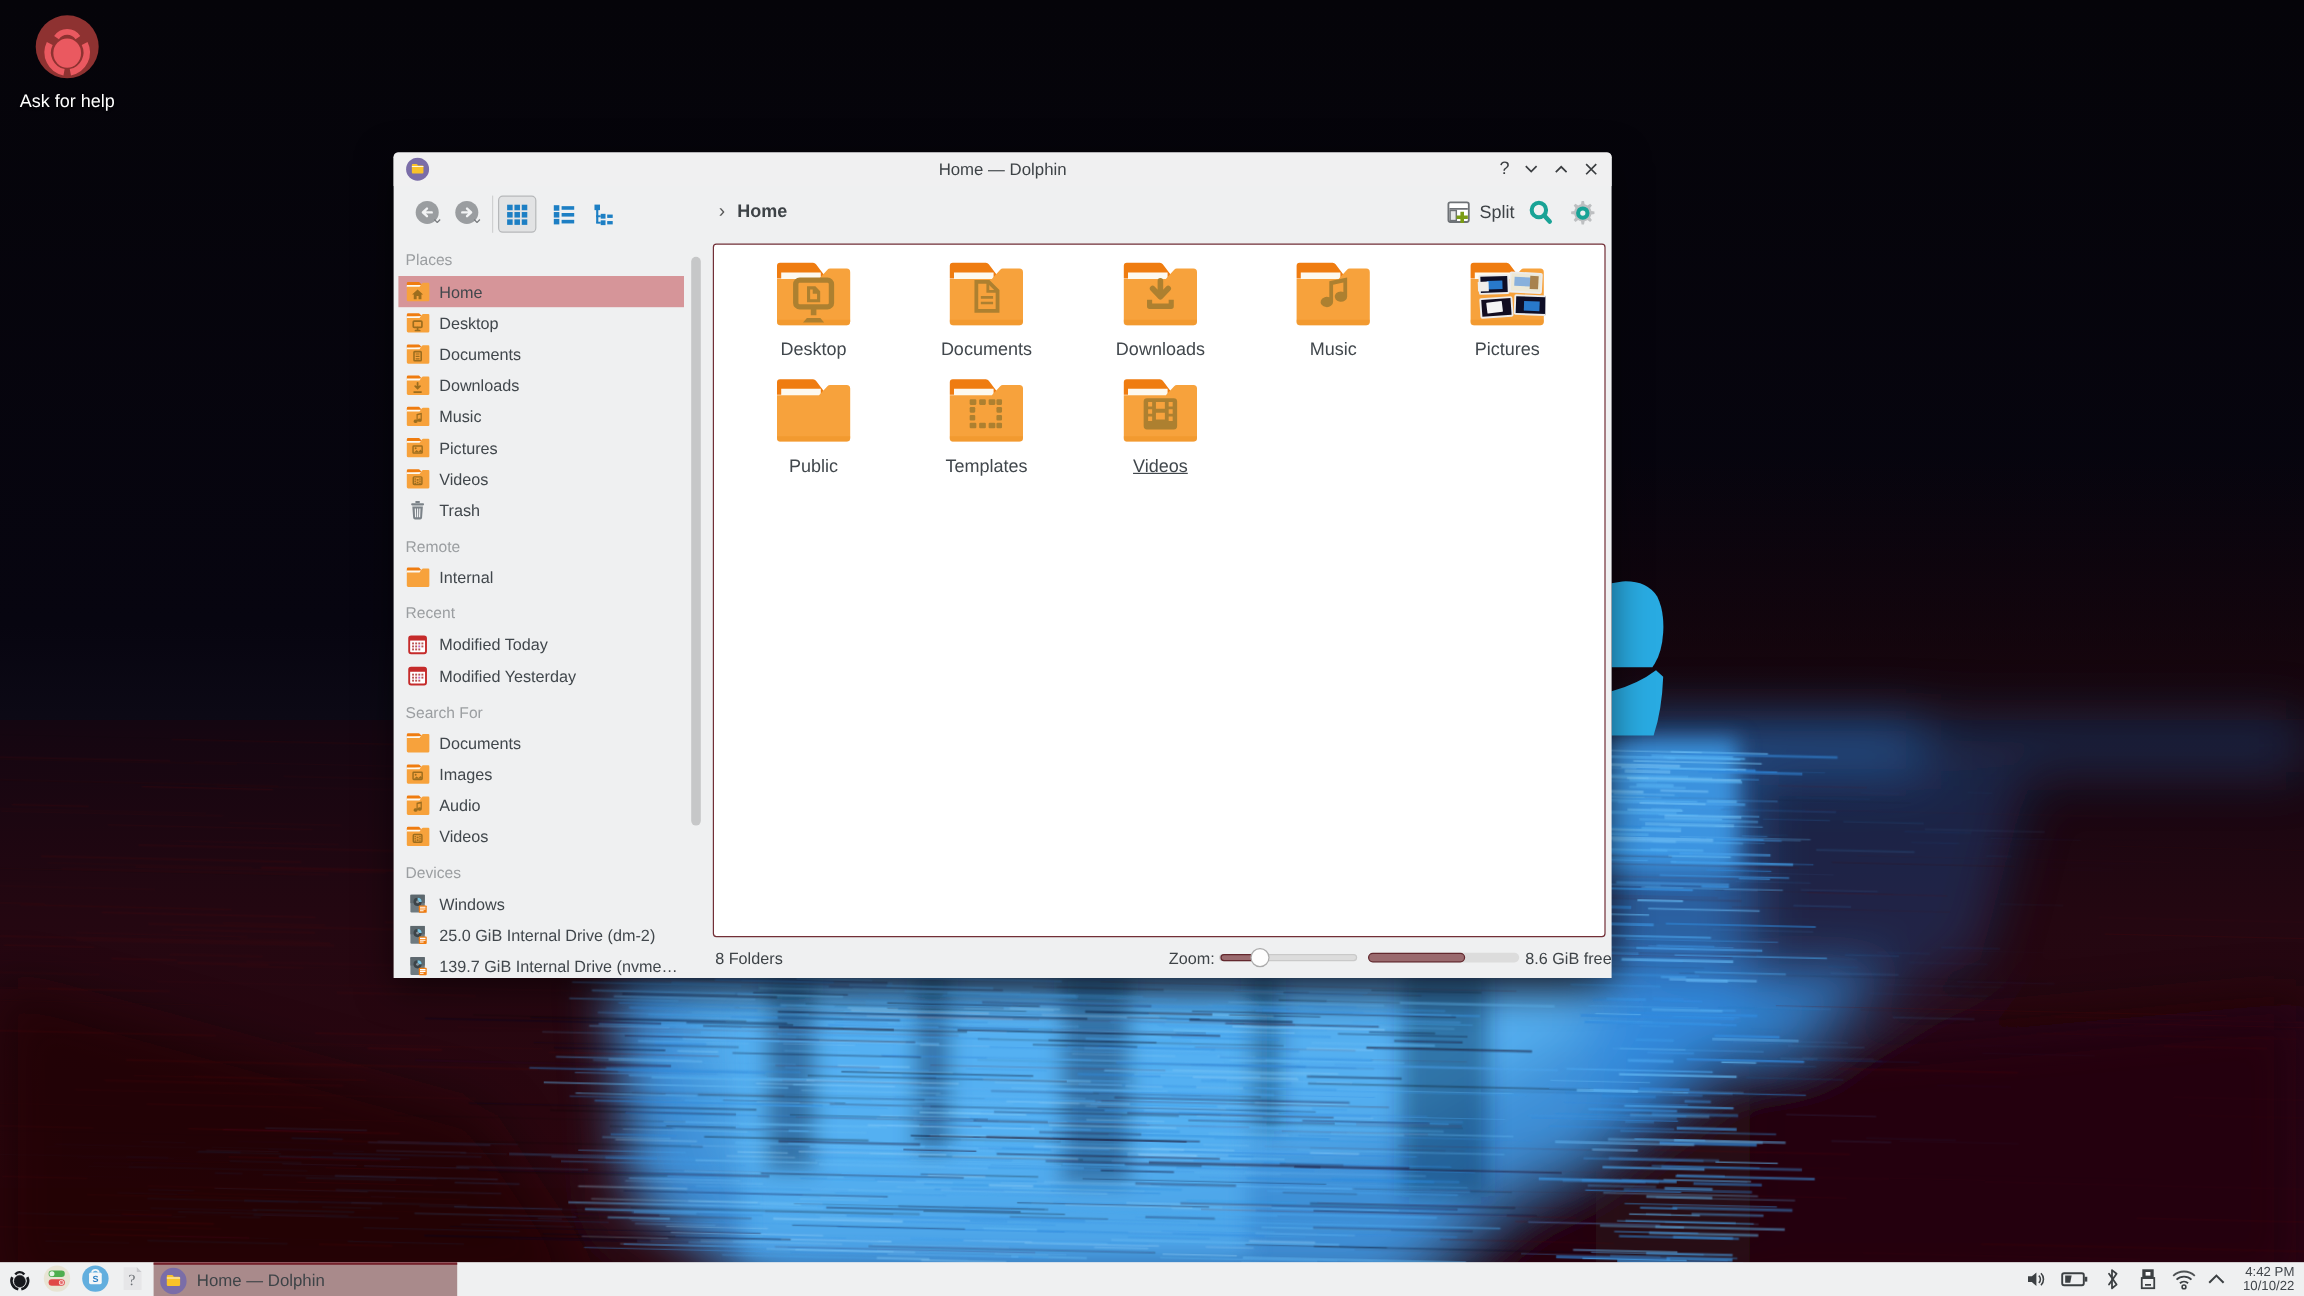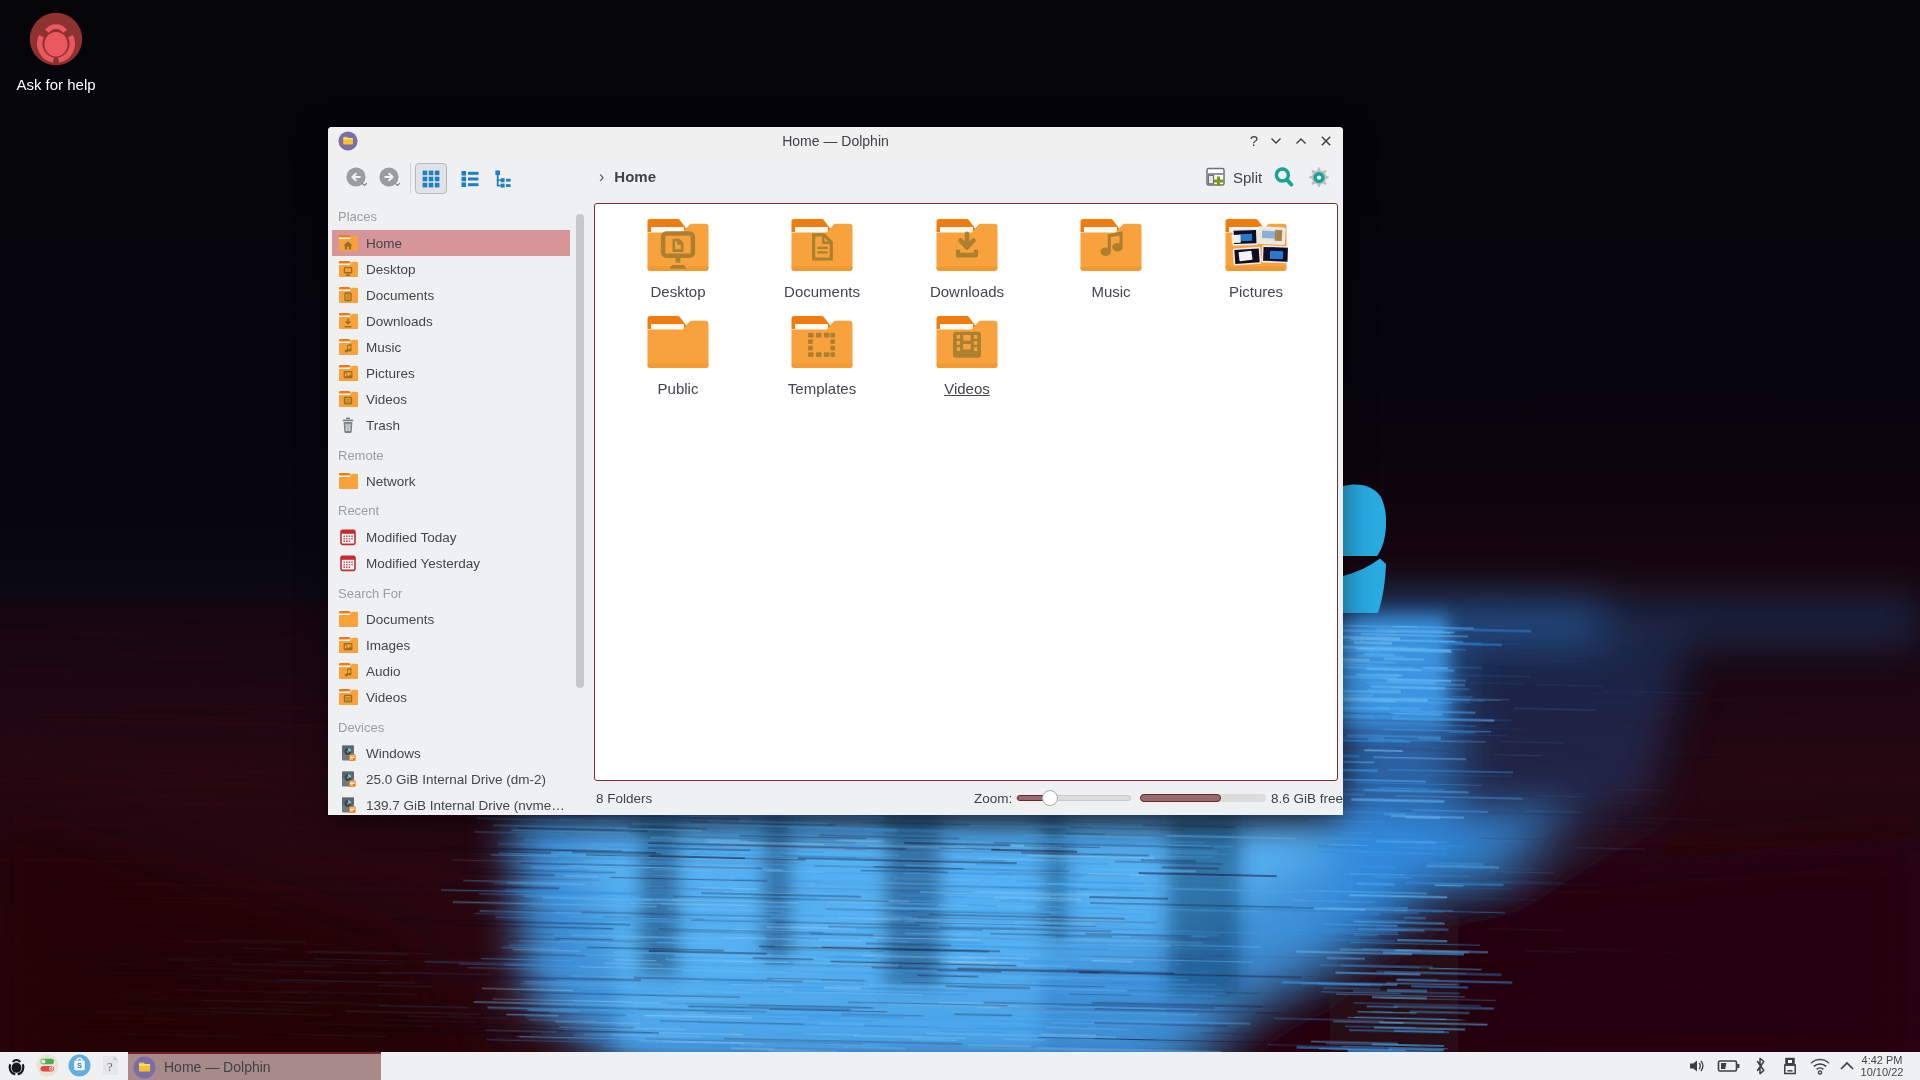--- a/index.html
+++ b/index.html
@@ -43,21 +43,21 @@
 #sfill{position:absolute;left:0;top:-1px;width:33px;height:6px;background:#9a6a6e;border:1px solid #63282e;border-radius:3px}
 #shandle{position:absolute;left:25px;top:-6px;width:16px;height:16px;background:#fdfdfd;border:1px solid #aaa;border-radius:50%}
 #cap{position:absolute;left:812px;top:13px;width:126px;height:8px;background:#dcdcdc;border-radius:4px}
 #capfill{width:81px;height:8px;background:#9a6a6e;border:1px solid #63282e;border-radius:4px}
 #free{position:absolute;left:943px;top:10px;white-space:nowrap}
 #taskbar{position:absolute;left:0;top:1052px;width:1920px;height:28px;background:#eff0f1}
 .tbi{position:absolute;top:2px}
 #task{position:absolute;left:128px;top:0;width:253px;height:28px;background:#a98a8b;border-top:2px solid #75222c;display:flex;align-items:center;gap:8px;padding-left:5px;font-size:14px;color:#3e4347}
 #tray{position:absolute;right:0;top:0;height:28px}
 .tri{position:absolute;top:4px}
-#clock{position:absolute;right:8px;top:2px;font-size:11px;line-height:12px;color:#42474c;text-align:center;width:60px}
+#clock{position:absolute;right:8px;top:2px;font-size:11px;line-height:12px;color:#42474c;text-align:right;width:60px}
 #tray svg:nth-of-type(1){right:213px}
 #tray svg:nth-of-type(2){right:179px}
 #tray svg:nth-of-type(3){right:153px}
 #tray svg:nth-of-type(4){right:122px}
 #tray svg:nth-of-type(5){right:89px}
 #tray svg:nth-of-type(6){right:64px}
 </style></head>
 <body>
 <div id="stage">
 
@@ -1391,21 +1391,21 @@
               <path d="M8.1,8.8 l0.25,7.2 M10,8.8 v7.2 M11.9,8.8 l-0.25,7.2"></path>
             </g>
           </svg>
           <span>Trash</span>
         </div>
 <div class="shead" style="top:241px">Remote</div>
 <div class="srow" style="top:266px">
           <svg class="si" width="20" height="20" viewBox="0 0 20 20">
             <use href="#folder20"></use>
           </svg>
-          <span>Network</span>
+          <span>Internal</span>
         </div>
 <div class="shead" style="top:296px">Recent</div>
 <div class="srow" style="top:322px">
           <svg class="si" width="20" height="20" viewBox="0 0 20 20">
             <rect x="3" y="3.4" width="14" height="14" rx="1.6" fill="#fff" stroke="#c52b2b" stroke-width="1.6"></rect>
             <rect x="3" y="3.4" width="14" height="3.4" fill="#c52b2b"></rect>
             <g fill="#b55">
 <rect x="5.4" y="8.4" width="1.6" height="1.6"></rect>
               <rect x="8" y="8.4" width="1.6" height="1.6"></rect>
               <rect x="10.6" y="8.4" width="1.6" height="1.6"></rect>

